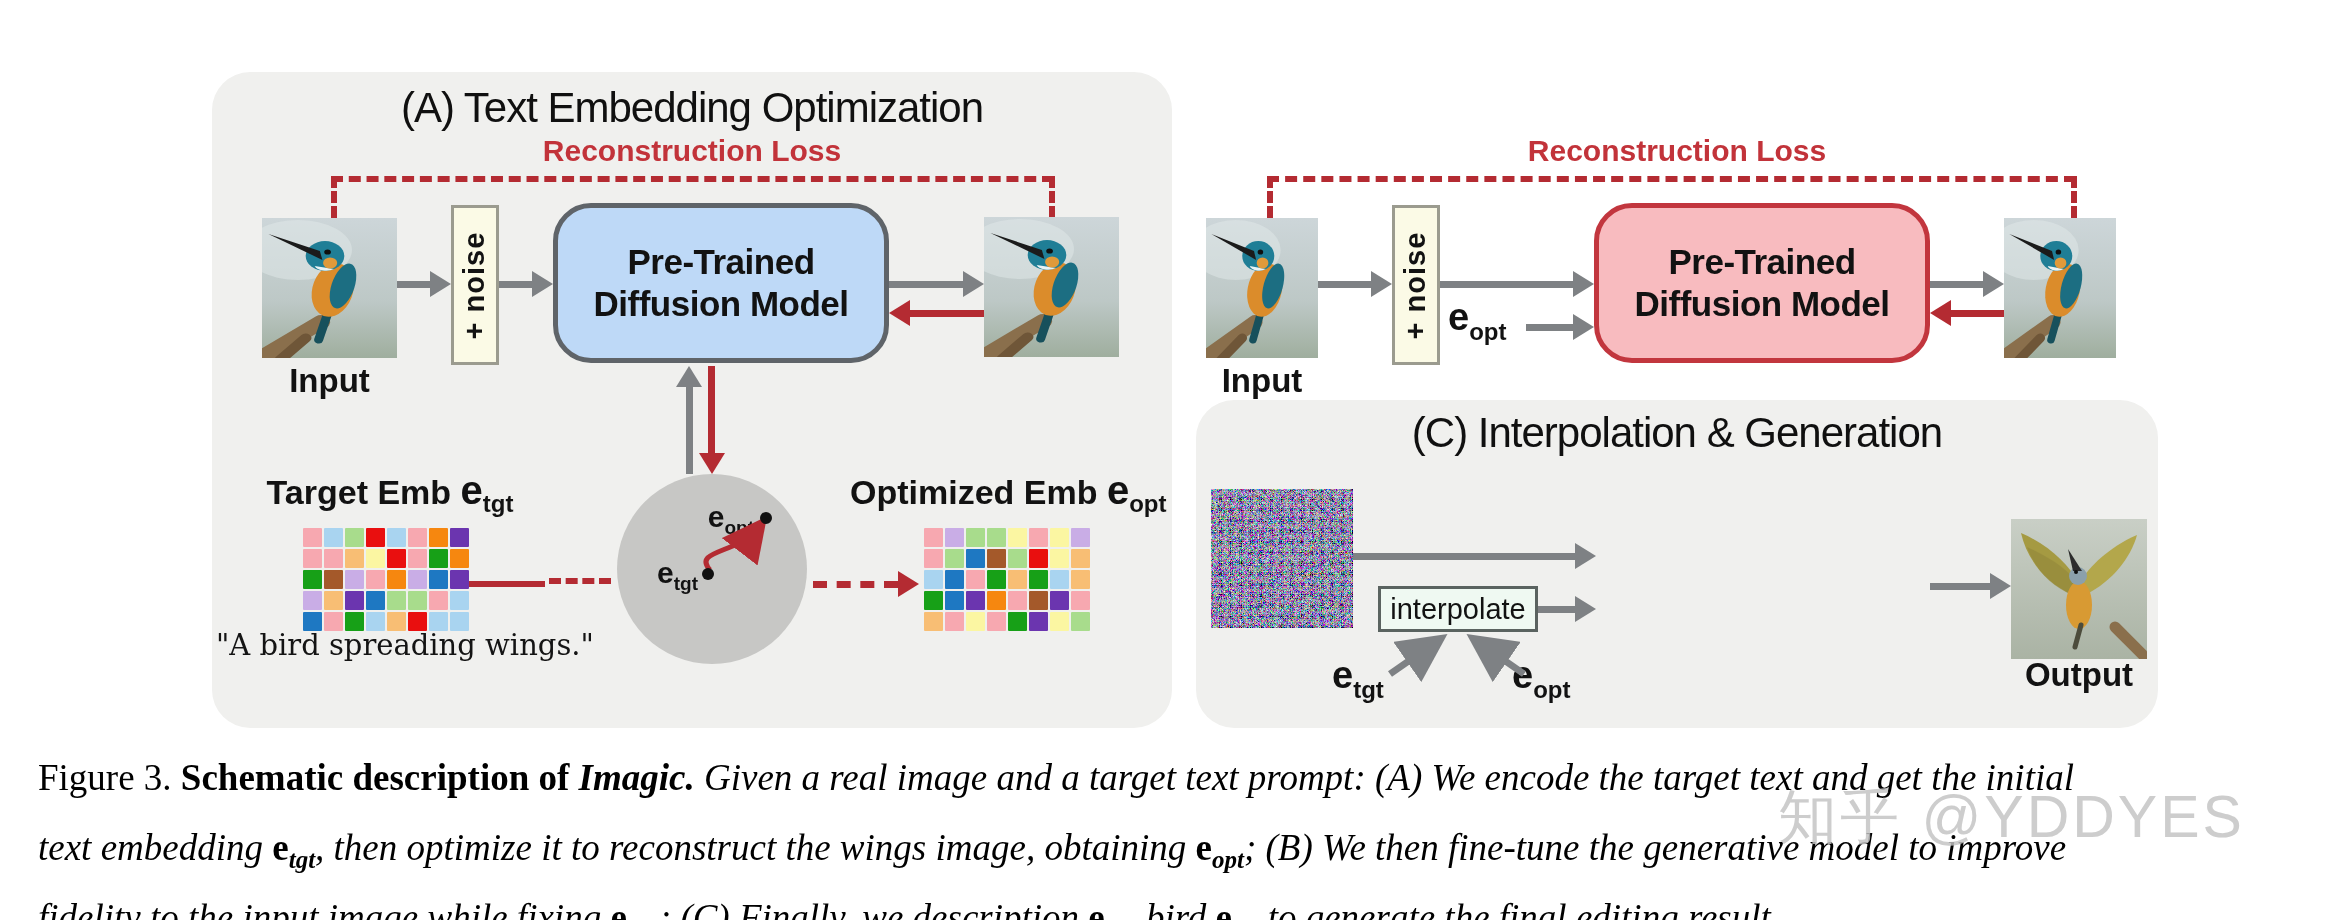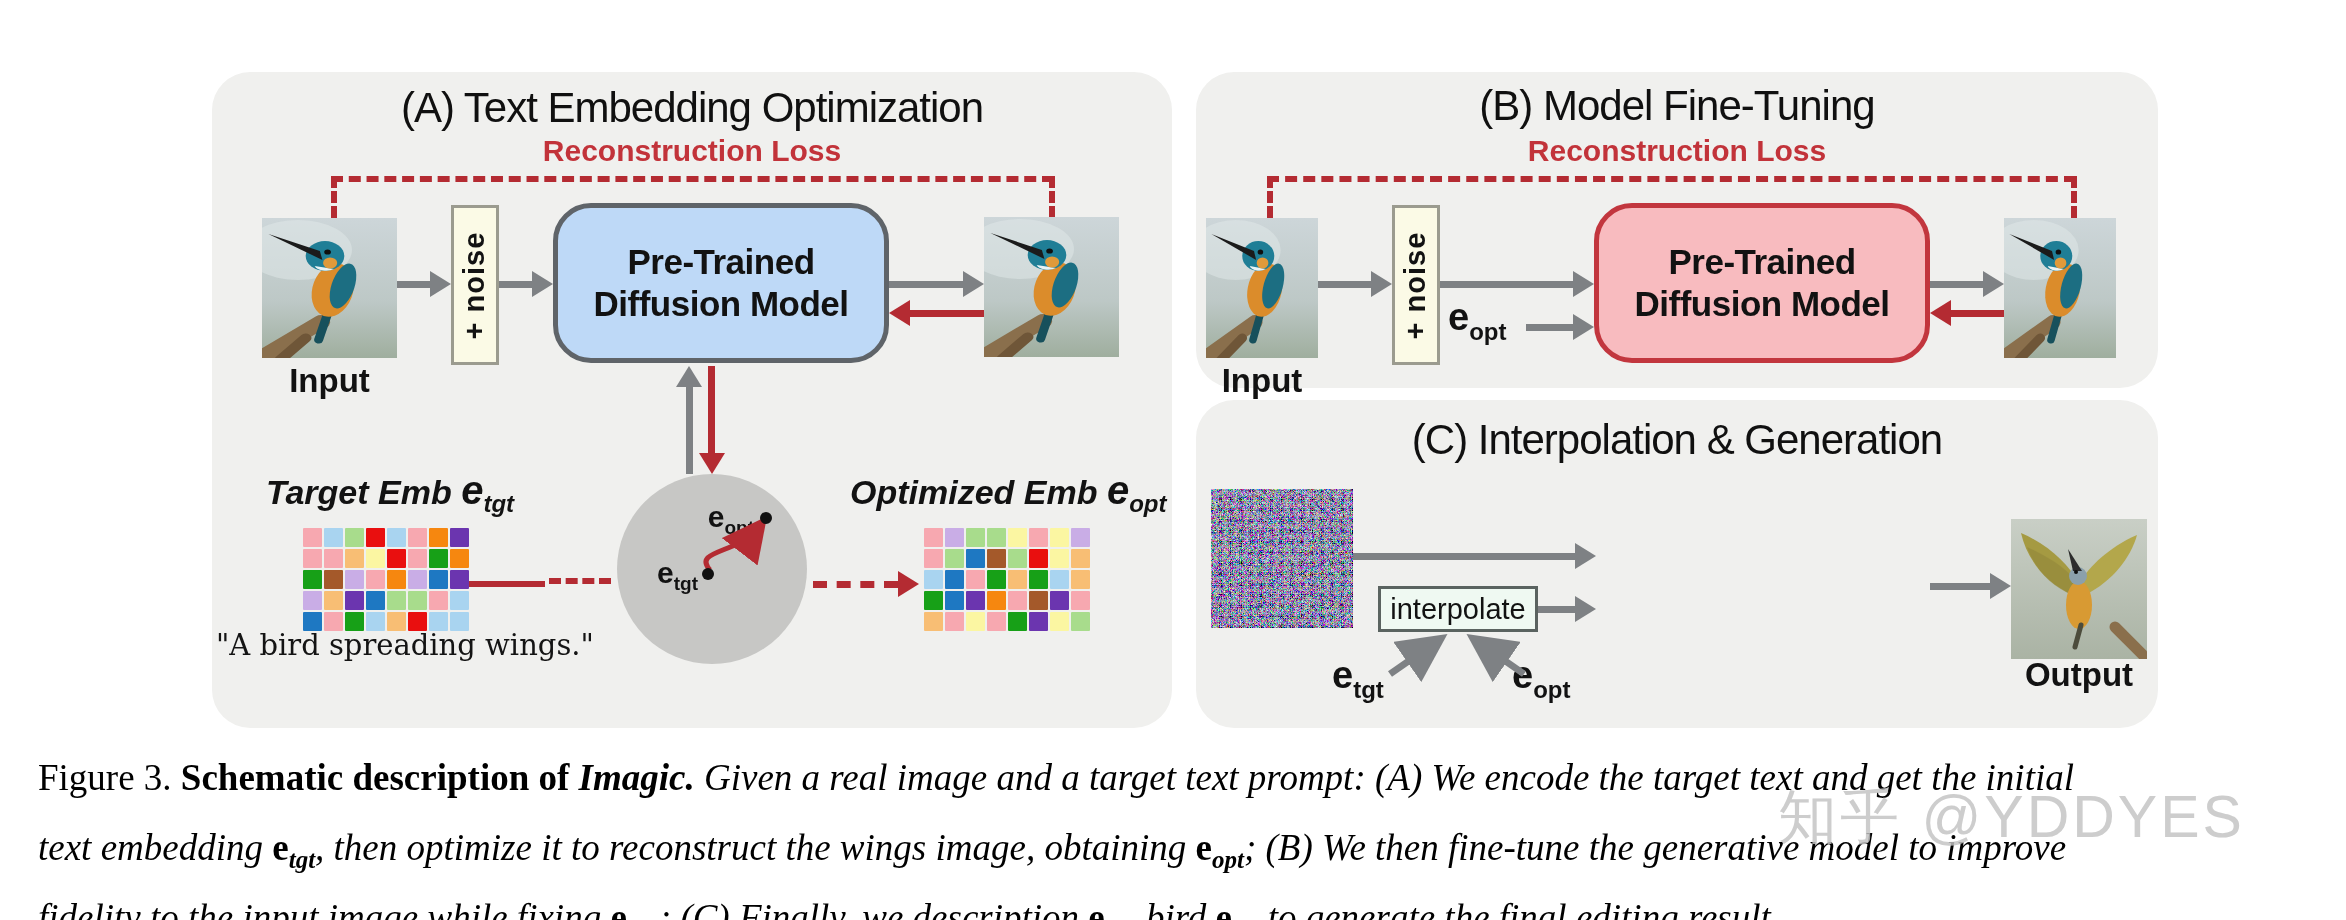--- a/index.html
+++ b/index.html
@@ -43,21 +43,21 @@
   .arrow.point-left{flex-direction:row-reverse;}
   .arrow.point-left .head{border-left:none;border-right:21px solid var(--ac);}
   .arrow.up{transform:rotate(-90deg);}
   .arrow.down{transform:rotate(90deg);}
   .redline{position:absolute;height:6px;background:var(--red);}
   .redline.dash{height:0;background:none;border-top:6px dashed var(--red);}
   .circle{position:absolute;width:190px;height:190px;border-radius:50%;background:var(--circle-gray);}
   .embl{white-space:nowrap;}
   .embl .e{font-weight:800;}
   .embl sub{font-weight:800;vertical-align:-8px;}
-  .emb-head{position:absolute;text-align:center;font-size:34px;font-weight:800;white-space:nowrap;font-style:italic;}
+  .emb-head{position:absolute;text-align:center;font-size:34px;font-weight:800;white-space:nowrap;}
   .emb-head .e{font-size:40px;}
   .emb-head sub{font-size:24px;}
   .e-tag{position:absolute;font-size:38px;font-weight:800;white-space:nowrap;}
   .e-tag sub{font-size:24px;vertical-align:-10px;}
   .e-dot-label{position:absolute;font-size:30px;font-weight:800;text-align:right;}
   .e-dot-label sub{font-size:19px;vertical-align:-7px;}
   .emb-grid{position:absolute;display:grid;grid-template-columns:repeat(8,19px);grid-auto-rows:19px;gap:2px;}
   .emb-grid i{display:block;border-radius:1px;}
   .prompt{position:absolute;font-family:"DejaVu Serif",serif;font-size:29px;color:#141414;white-space:nowrap;}
   .interp-box{position:absolute;background:var(--interpolate-bg);border:3px solid #5A6360;
@@ -286,23 +286,20 @@
       <i style="background: rgb(168, 220, 140);"></i>
     </div>
 
   <div class="redline" style="left:469px;top:581px;width:76px;"></div>
   <div class="redline dash" style="left:549px;top:578px;width:62px;"></div>
   <div class="arrow red dashed" style="left:813px;top:571px;width:106px;">
       <i class="shaft"></i>
       <i class="head"></i>
     </div>
 
-  <div class="panel" style="left:1196px;top:72px;width:962px;height:316px;">
-    <div class="panel-title" style="top:10px;">(B) Model Fine-Tuning</div>
-  </div>
   <div class="loss-label" style="left:1477px;top:134px;width:400px;">Reconstruction Loss</div>
   <div class="dash-h" style="left:1267px;top:176px;width:809px;"></div>
   <div class="dash-v" style="left:1267px;top:176px;height:42px;"></div>
   <div class="dash-v" style="left:2071px;top:176px;height:42px;"></div>
 
   <div class="photo" style="left:1206px;top:218px;width:112px;height:140px;">
     <svg>
         <use href="#kingfisher" xlink:href="#kingfisher"></use>
       </svg>
   </div>
@@ -342,21 +339,21 @@
   <div class="arrow gray" style="left:1930px;top:271px;width:74px;">
       <i class="shaft"></i>
       <i class="head"></i>
     </div>
   <div class="arrow red point-left" style="left:1930px;top:300px;width:74px;">
       <i class="shaft"></i>
       <i class="head"></i>
     </div>
 
   <div class="panel" style="left:1196px;top:400px;width:962px;height:328px;">
-    <div class="panel-title" style="top:16px;">(C) Interpolation &amp; Generation</div>
+    <div class="panel-title" style="top:9px;">(C) Interpolation &amp; Generation</div>
   </div>
 
   <div class="photo" style="left:1211px;top:489px;width:142px;height:139px;">
     <svg>
         <use href="#noiseimg" xlink:href="#noiseimg"></use>
       </svg>
   </div>
 
   <div class="interp-box" style="left:1378px;top:586px;width:160px;height:46px;">
     <span>interpolate</span>

